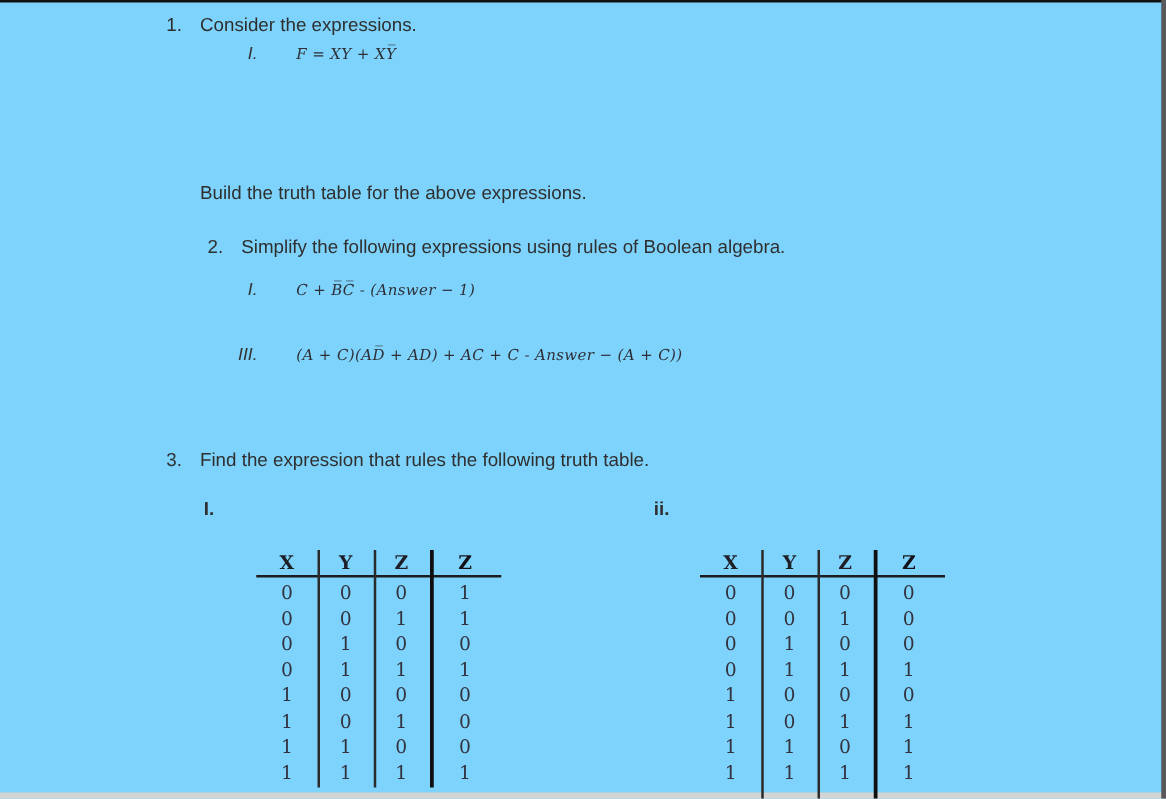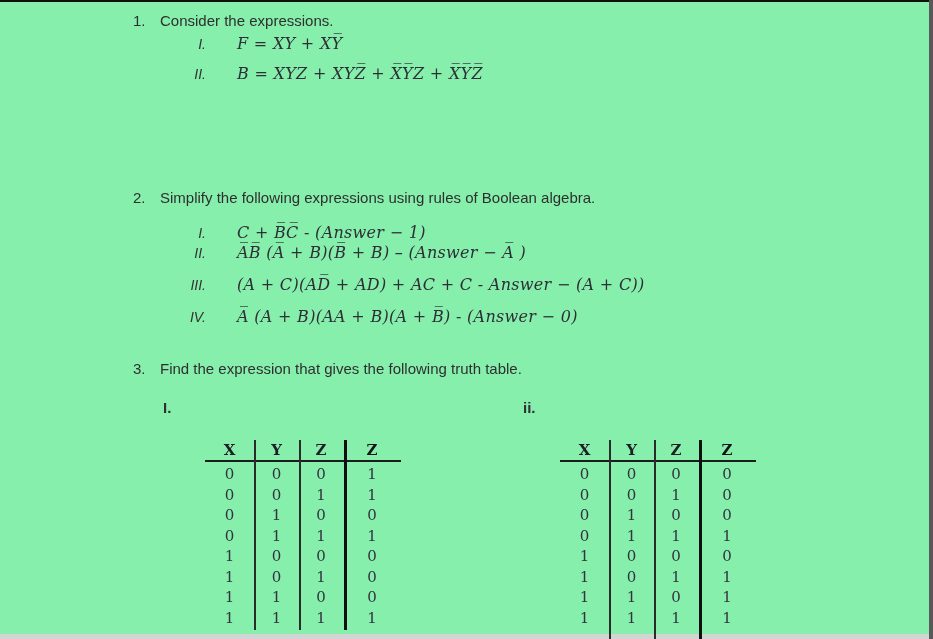--- a/index.html
+++ b/index.html
@@ -1,18 +1,18 @@
 <!DOCTYPE html>
 <html><head>
 <meta charset="utf-8">
 <style>
   html,body { margin:0; padding:0; }
   .page {
     position:relative; width:933px; height:639px;
-    background:#86efac; overflow:hidden;
+    background:#7dd3fc; overflow:hidden;
     font-family:"Liberation Sans", sans-serif;
     color:#303030;
   }
   .abs { position:absolute; }
 
   
   .top-line    { left:0; top:0; width:933px; height:2px; background:#101010; z-index:3; }
   .right-strip { right:0; top:0; width:4px; height:639px; background:#59595b; z-index:3; }
   .bottom-strip{ left:0; bottom:0; width:933px; height:5px; background:#d4d4d4; z-index:0; }
 
@@ -22,21 +22,21 @@
 
   
   .item { left:150px; white-space:nowrap; }
   .ilabel {
     display:inline-block; width:56px; text-align:right;
     font-style:italic; font-size:14px; color:#333333; vertical-align:baseline;
   }
   .iexpr {
     display:inline-block; margin-left:31px;
     font-family:"DejaVu Serif", serif; font-style:italic;
-    font-size:16px; color:#2e2e36; letter-spacing:0.3px;
+    font-size:12px; color:#2e2e36; letter-spacing:0.3px;
   }
   .plain { font-size:15px; color:#2f2f2f; white-space:nowrap; }
   .sublabel { font-size:15px; font-weight:700; color:#2f2f2f; }
 
   
   .ttable { position:absolute; top:440px; width:196px; z-index:1; }
   .t-head, .t-row {
     display:grid; grid-template-columns:49px 45px 44px 58px;
     align-items:center;
     font-family:"DejaVu Serif", serif;
@@ -61,42 +61,34 @@
   <div class="abs top-line"></div>
   <div class="abs right-strip"></div>
   <div class="abs bottom-strip"></div>
 
   <div class="abs heading" style="top:12px;">
     <span class="num">1.</span><span>Consider the expressions.</span>
   </div>
   <div class="abs item" style="top:34px;">
     <span class="ilabel">I.</span><span class="iexpr">F = XY + XY̅</span>
   </div>
-  <div class="abs item" style="top:64px;">
-    <span class="ilabel">II.</span><span class="iexpr">B = XYZ + XYZ̅ + X̅Y̅Z + X̅Y̅Z̅</span>
-  </div>
-
-  <div class="abs heading" style="top:189px;">
+  <div class="abs plain" style="left:160px; top:146px;">Build the truth table for the above expressions.</div>
+
+  <div class="abs heading" style="top:189px;margin-left:33px;">
     <span class="num">2.</span><span>Simplify the following expressions using rules of Boolean algebra.</span>
   </div>
   <div class="abs item" style="top:223px;">
     <span class="ilabel">I.</span><span class="iexpr">C + B̅C̅ - (Answer −  1)</span>
   </div>
-  <div class="abs item" style="top:243px;">
-    <span class="ilabel">II.</span><span class="iexpr">A̅B̅ (A̅ + B)(B̅ + B) – (Answer  −  A̅ )</span>
-  </div>
   <div class="abs item" style="top:275px;">
     <span class="ilabel">III.</span><span class="iexpr">(A + C)(AD̅ + AD) + AC + C - Answer − (A + C))</span>
   </div>
-  <div class="abs item" style="top:307px;">
-    <span class="ilabel">IV.</span><span class="iexpr">A̅ (A + B)(AA + B)(A + B̅) - (Answer −  0)</span>
-  </div>
 
   <div class="abs heading" style="top:360px;">
-    <span class="num">3.</span><span>Find the expression that gives the following truth table.</span>
+    <span class="num">3.</span><span>Find the expression that rules the following truth table.</span>
   </div>
   <div class="abs sublabel" style="left:163px; top:399px;">I.</div>
   <div class="abs sublabel" style="left:523px; top:399px;">ii.</div>
 
   <div id="t1" class="ttable" style="left:205px;">
     <div class="t-head">
         <div class="t-cell">X</div>
         <div class="t-cell">Y</div>
         <div class="t-cell">Z</div>
         <div class="t-cell">Z</div>

